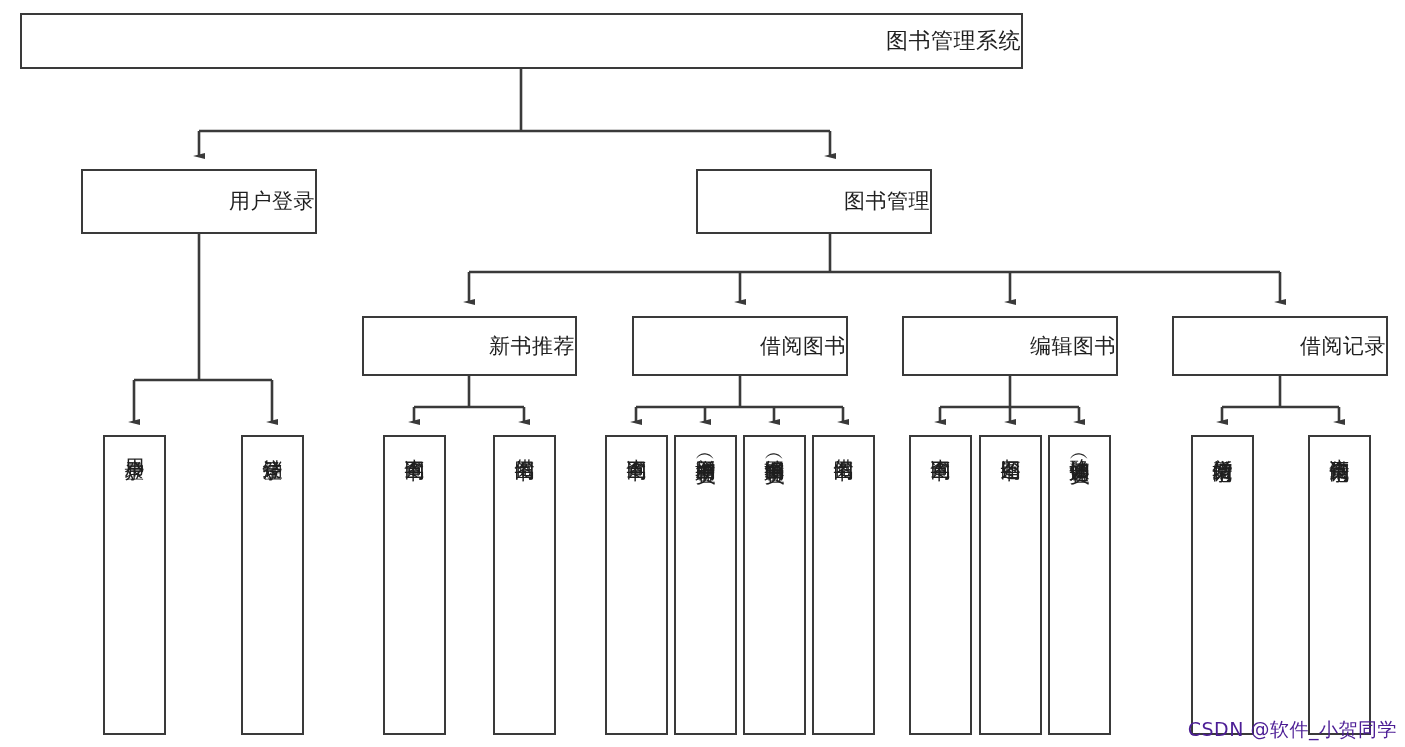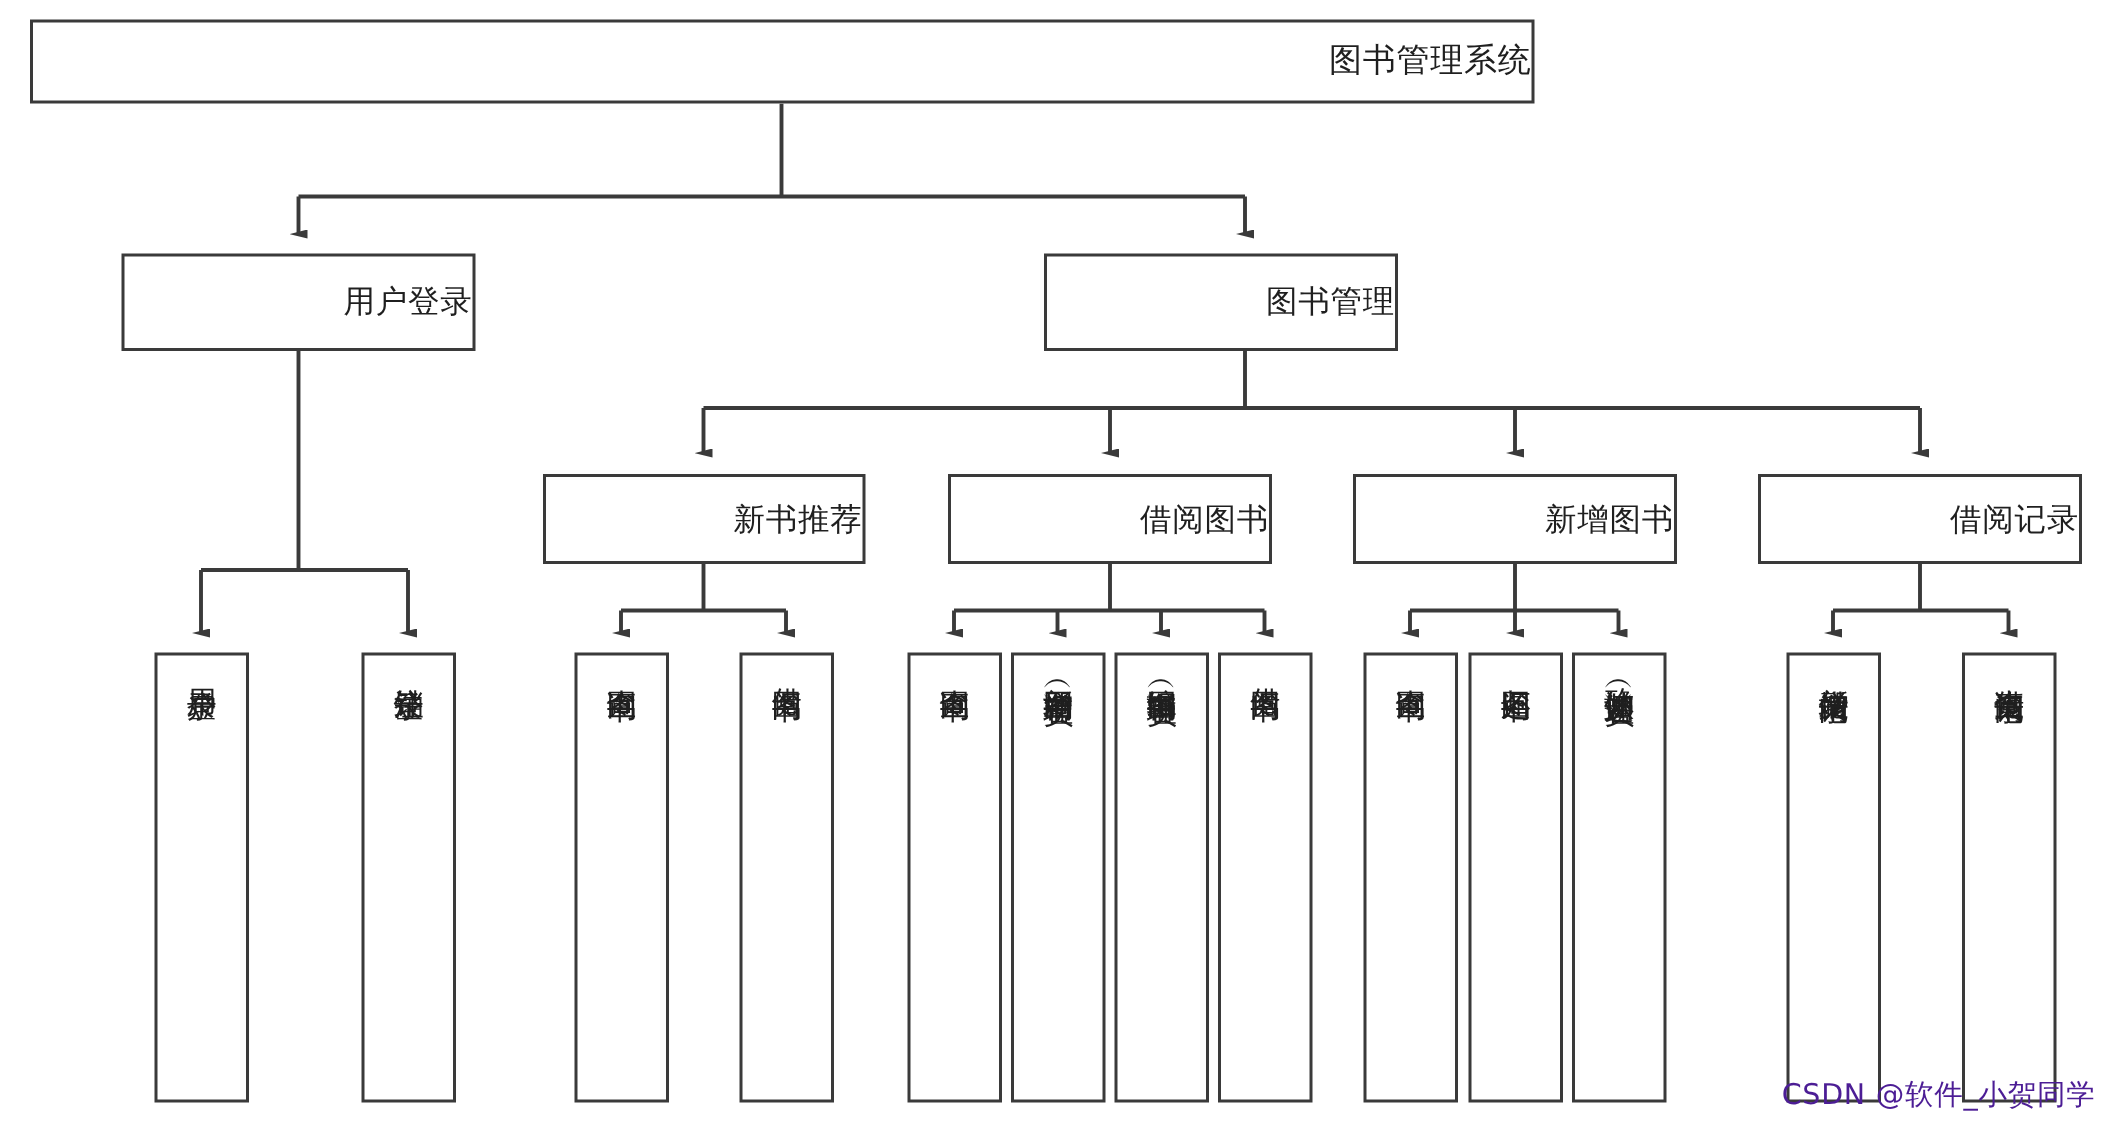--- a/index.html
+++ b/index.html
@@ -132,21 +132,21 @@
     <span class="label">图书管理</span>
   </div>
 
   <div class="node h" style="left:362px;top:316px;width:215px;height:60px;padding-left:32px;">
     <span class="label">新书推荐</span>
   </div>
   <div class="node h" style="left:632px;top:316px;width:216px;height:60px;">
     <span class="label">借阅图书</span>
   </div>
   <div class="node h" style="left:902px;top:316px;width:216px;height:60px;">
-    <span class="label">新增图书</span>
+    <span class="label">编辑图书</span>
   </div>
   <div class="node h" style="left:1172px;top:316px;width:216px;height:60px;">
     <span class="label">借阅记录</span>
   </div>
 
   <div class="node v" style="left:103px;top:435px;width:63px;height:300px;">
     <span class="label">用户登录</span>
   </div>
   <div class="node v" style="left:241px;top:435px;width:63px;height:300px;">
     <span class="label">注销登录</span>

